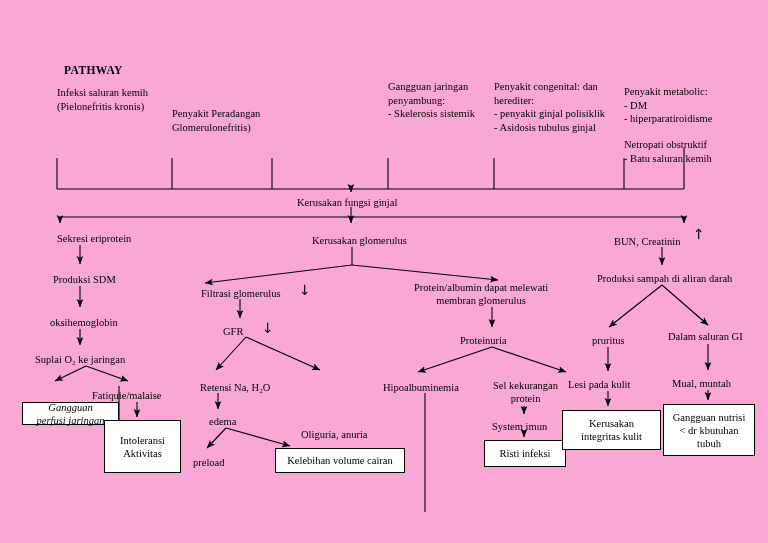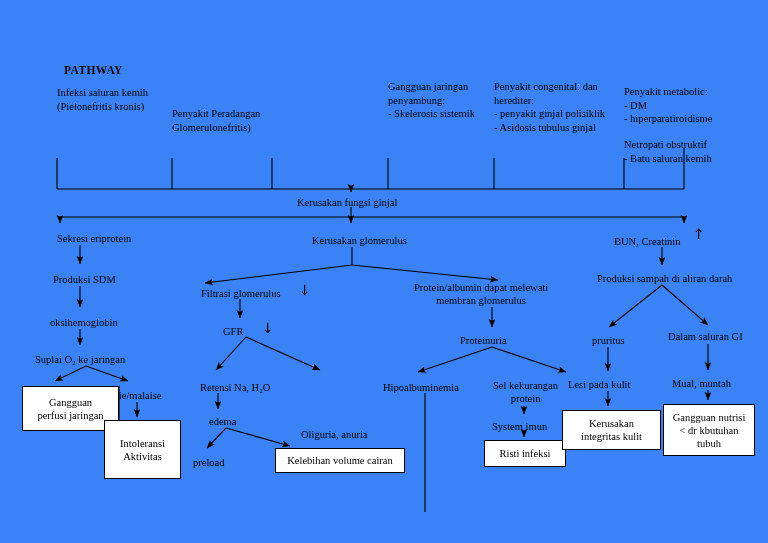--- a/index.html
+++ b/index.html
@@ -4,21 +4,21 @@
 <style>
   html, body {
     margin: 0;
     padding: 0;
     background: #ffffff;
   }
   #page {
     position: relative;
     width: 768px;
     height: 543px;
-    background: #3b82f6;
+    background: #f9a8d4;
     font-family: "Liberation Serif", "DejaVu Serif", serif;
     color: #000000;
     overflow: hidden;
   }
   .node {
     position: absolute;
     font-size: 10.5px;
     line-height: 13px;
     color: #000;
     white-space: pre-line;
@@ -184,23 +184,23 @@
   <div class="node" style="left:672px; top:377px;">Mual, muntah</div>
   <div class="node" style="left:92px;  top:389px;">Fatiquie/malaise</div>
   <div class="node" style="left:209px; top:415px;">edema</div>
   <div class="node" style="left:492px; top:420px;">System imun</div>
   <div class="node" style="left:193px; top:456px;">preload</div>
 
   <div class="arrowglyph" style="left:299px; top:283px;">↓</div>
   <div class="arrowglyph" style="left:262px; top:321px;">↓</div>
   <div class="arrowglyph" style="left:693px; top:227px;">↑</div>
 
-  <div class="box" style="left:22px;  top:386px; width:97px;  height:45px;">Gangguan
+  <div class="box" style="left:22px;  top:402px; width:97px;  height:23px;font-style:italic;">Gangguan
 perfusi jaringan</div>
-  <div class="box" style="left:104px; top:420px; width:77px;  height:59px;">Intoleransi
+  <div class="box" style="left:104px; top:420px; width:77px;  height:53px;">Intoleransi
 Aktivitas</div>
   <div class="box" style="left:275px; top:448px; width:130px; height:25px;">Kelebihan volume cairan</div>
   <div class="box" style="left:484px; top:440px; width:82px;  height:27px;">Risti infeksi</div>
   <div class="box" style="left:562px; top:410px; width:99px;  height:40px;">Kerusakan
 integritas kulit</div>
   <div class="box" style="left:663px; top:404px; width:92px;  height:52px;">Gangguan nutrisi
 &lt; dr kbutuhan
 tubuh</div>
 
 </div>

